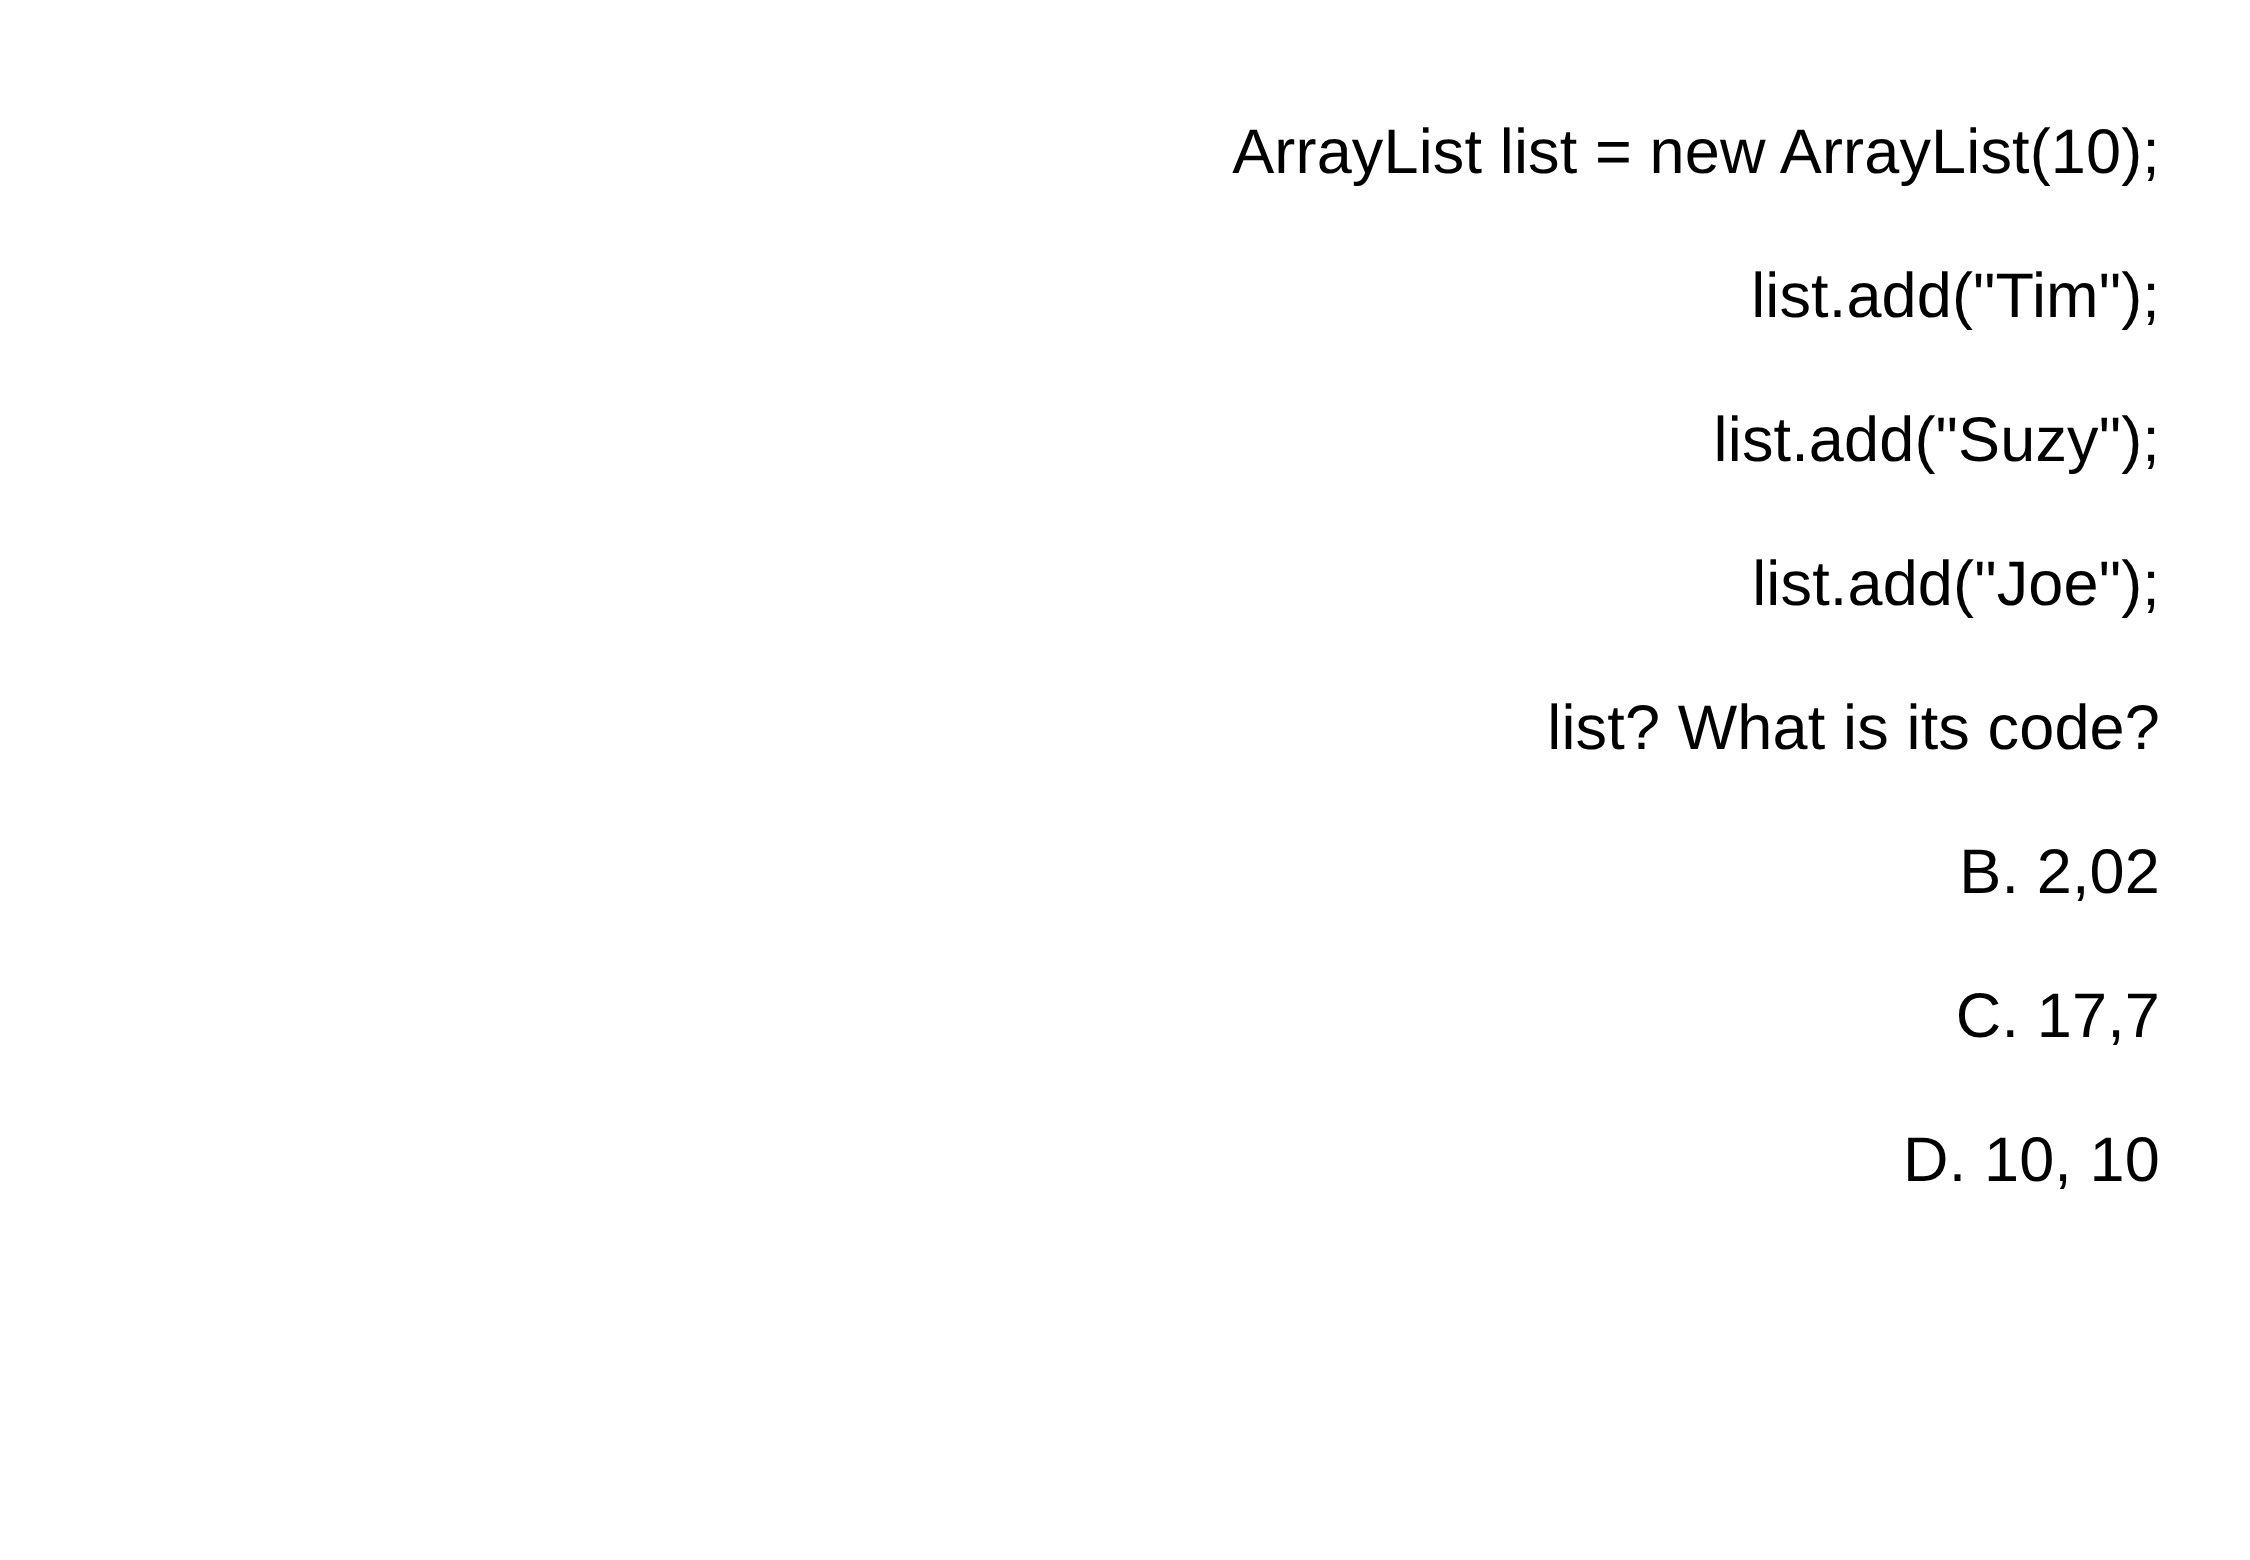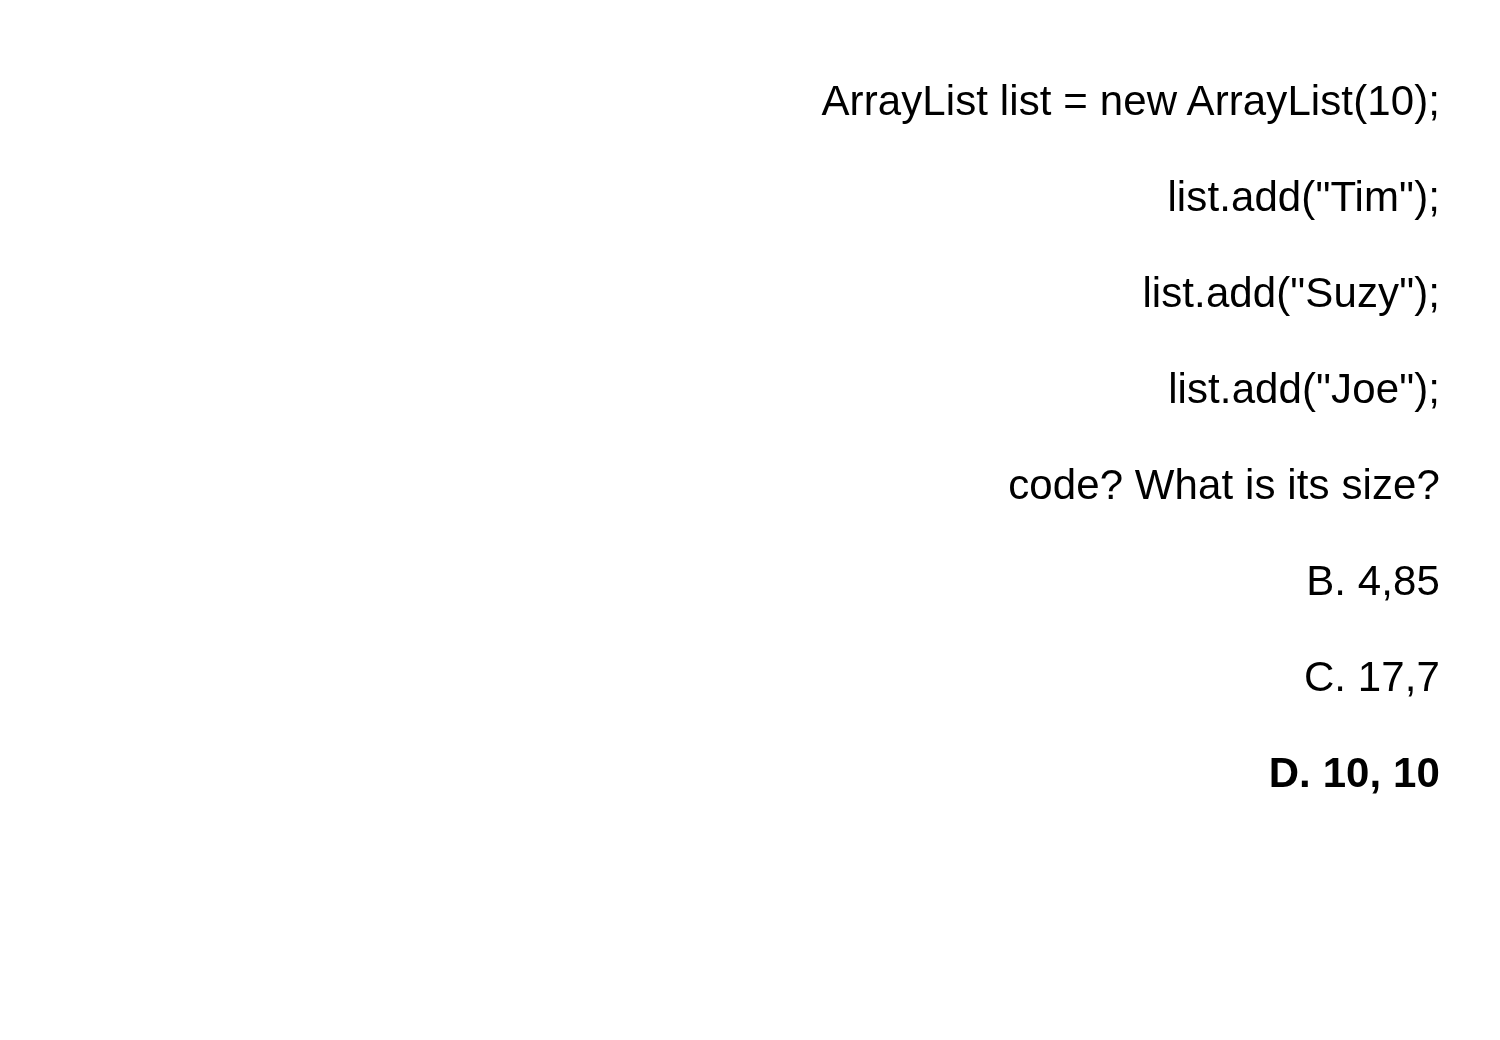--- a/index.html
+++ b/index.html
@@ -18,28 +18,27 @@
   .line {
     font-size: 42px;
     line-height: 1.0;
     margin-bottom: 54px;
     letter-spacing: 0.1px;
     font-weight: 400;
     text-align: right;
   }
   .line:last-child {
     margin-bottom: 15px;
-    font-weight: bold;
   }
 </style>
 </head>
 <body>
 
 <div class="page">
   <div class="line">ArrayList list = new ArrayList(10);</div>
   <div class="line">list.add("Tim");</div>
   <div class="line">list.add("Suzy");</div>
   <div class="line">list.add("Joe");</div>
-  <div class="line">code? What is its size?</div>
-  <div class="line">B. 4,85</div>
+  <div class="line">list? What is its code?</div>
+  <div class="line">B. 2,02</div>
   <div class="line">C. 17,7</div>
   <div class="line">D. 10, 10</div>
 </div>
 
 </body></html>

